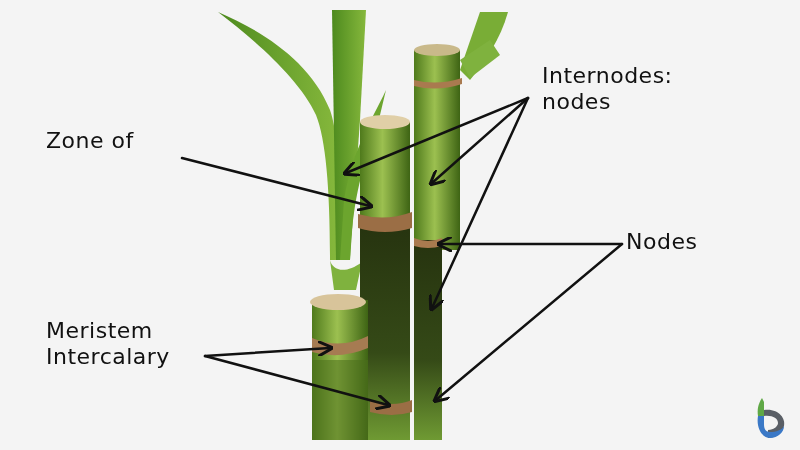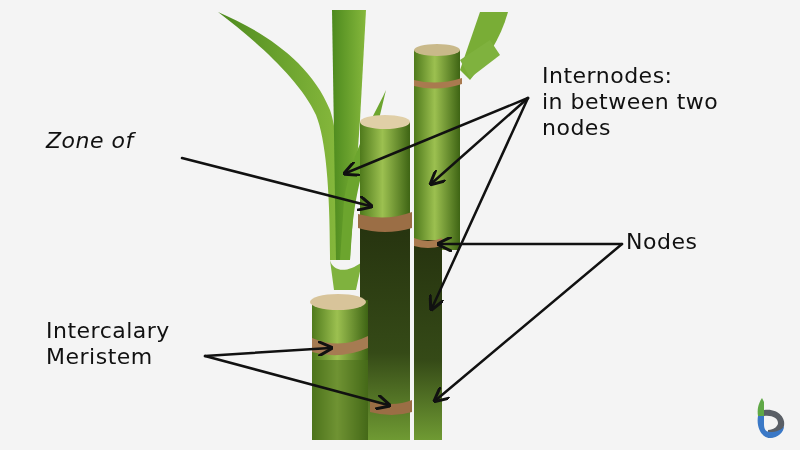--- a/index.html
+++ b/index.html
@@ -78,37 +78,36 @@
     <line x1="528" y1="98" x2="346" y2="173" marker-end="url(#ah)"></line>
     <line x1="528" y1="98" x2="432" y2="183" marker-end="url(#ah)"></line>
     <line x1="528" y1="98" x2="432" y2="308" marker-end="url(#ah)"></line>
     <line x1="622" y1="244" x2="440" y2="244" marker-end="url(#ah)"></line>
     <line x1="622" y1="244" x2="436" y2="400" marker-end="url(#ah)"></line>
     <line x1="205" y1="356" x2="330" y2="348" marker-end="url(#ah)"></line>
     <line x1="205" y1="356" x2="388" y2="405" marker-end="url(#ah)"></line>
   </g>
 </svg>
 
-<div class="label" style="left:46px; top:128px;font-style:italic;">
+<div class="label" style="left:46px; top:128px;">
   <div>Zone of</div>
 </div>
 
 <div class="label" style="left:542px; top:49px;margin-top:14px;">
   <div>Internodes:</div>
-  <div>in between two</div>
   <div>nodes</div>
 </div>
 
 <div class="label" style="left:626px; top:229px;">
   <div>Nodes</div>
 </div>
 
 <div class="label" style="left:46px; top:318px;">
+  <div>Meristem</div>
   <div>Intercalary</div>
-  <div>Meristem</div>
 </div>
 
 <svg class="logo" viewBox="0 0 36 44" xmlns="http://www.w3.org/2000/svg">
   <path d="M10,2 C6,8 5,14 6,20 L12,20 L12,6 Z" fill="#5fa846"></path>
   <path d="M12,14 C26,12 34,22 32,30 C30,38 22,42 16,42 L16,34 C22,34 26,30 26,27 C26,22 20,19 12,20 Z" fill="#5a5f66"></path>
   <path d="M6,20 C4,32 10,42 18,42 C26,42 32,36 32,30 C30,34 24,36 18,36 C13,36 12,32 12,28 L12,20 Z" fill="#3a78c6"></path>
   <circle cx="19" cy="28" r="5" fill="#f4f4f4"></circle>
 </svg>
 
 </body></html>

